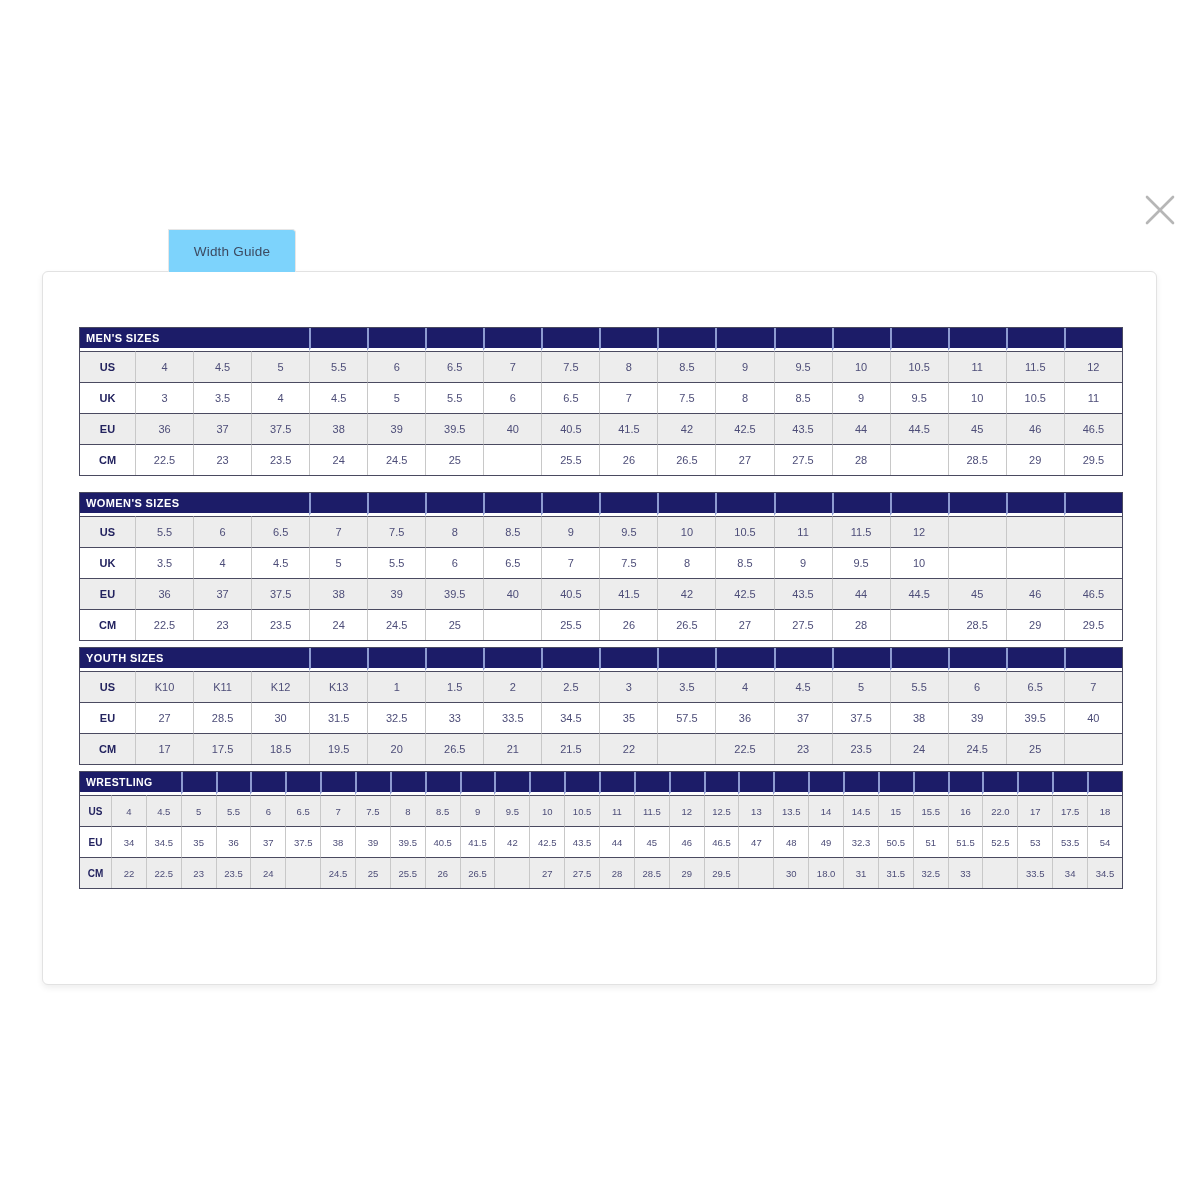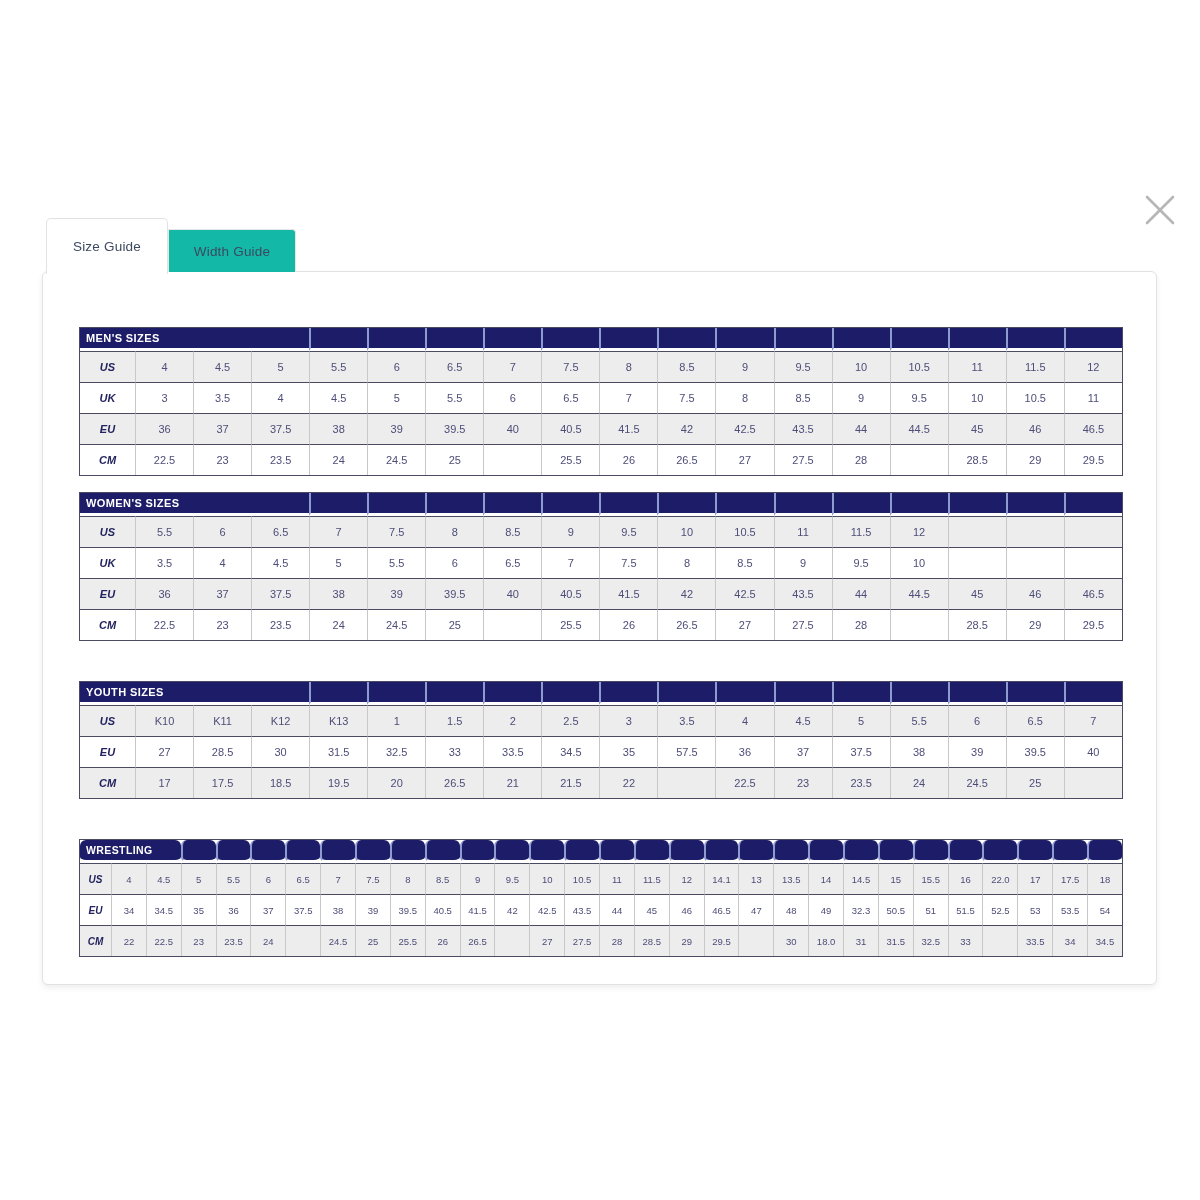--- a/index.html
+++ b/index.html
@@ -51,21 +51,21 @@
     z-index: 3;
   }
   .tab.inactive {
     left: 168px;
     top: 229px;
     width: 128px;
     height: 43px;
     border: 1px solid #e6e6e6;
     border-bottom: none;
     border-radius: 0 4px 0 0;
-    background: #14b8a6;
+    background: #7dd3fc;
     z-index: 1;
   }
 
   
   .close-btn {
     position: absolute;
     left: 1134px;
     top: 184px;
     width: 52px;
     height: 52px;
@@ -84,21 +84,21 @@
     top: 55px;
     width: 1044px;
   }
   table.size-table {
     width: 100%;
     table-layout: fixed;
     border-collapse: separate;
     border-spacing: 0;
     border: 1px solid #4a4a60;
     background: #ffffff;
-    margin-bottom: 40px;
+    margin-bottom: 6px;
   }
   table.size-table:first-child { margin-bottom: 16px; }
   table.size-table th {
     background: #1c1c68;
     height: 23px;
     border-bottom: 3px solid #ffffff;
     border-left: 2px solid #8e9bd1;
     font-size: 11px;
     font-weight: bold;
     color: #ffffff;
@@ -122,41 +122,37 @@
     white-space: nowrap;
     padding: 0 1px;
   }
   table.size-table td:first-child { border-left: none; }
   table.size-table tbody tr:nth-child(odd) td { background: #ededed; }
   table.size-table tbody tr:nth-child(even) td { background: #ffffff; }
   table.size-table td.row-label {
     font-weight: bold;
     color: #23235f;
     font-size: 11px;
-    font-style: italic;
   }
   table.size-table.compact td { font-size: 9.5px; padding: 0; }
   table.size-table.compact td.row-label { font-size: 10px; }
-  table.size-table.compact th { font-size: 10.5px; border-radius: 6px; }
+  table.size-table.compact th { font-size: 10.5px; }
 </style>
 </head>
 <body>
 
 <div class="page">
 
   <button class="close-btn" aria-label="close">
     <svg width="40" height="40" viewBox="0 0 40 40">
       <line x1="7" y1="7" x2="33" y2="33" stroke="#b6b6b6" stroke-width="2.6" stroke-linecap="round"></line>
       <line x1="33" y1="7" x2="7" y2="33" stroke="#b6b6b6" stroke-width="2.6" stroke-linecap="round"></line>
     </svg>
   </button>
 
-  <div class="tab active">
-    <span>Size Guide</span>
-  </div>
   <div class="tab inactive">
     <span>Width Guide</span>
   </div>
 
   <div class="panel">
     <div class="tables-wrap">
         <table class="size-table">
           <colgroup>
             <col style="width: 55px;">
             <col>
@@ -583,21 +579,21 @@
               <td>7.5</td>
               <td>8</td>
               <td>8.5</td>
               <td>9</td>
               <td>9.5</td>
               <td>10</td>
               <td>10.5</td>
               <td>11</td>
               <td>11.5</td>
               <td>12</td>
-              <td>14.1</td>
+              <td>12.5</td>
               <td>13</td>
               <td>13.5</td>
               <td>14</td>
               <td>14.5</td>
               <td>15</td>
               <td>15.5</td>
               <td>16</td>
               <td>22.0</td>
               <td>17</td>
               <td>17.5</td>

